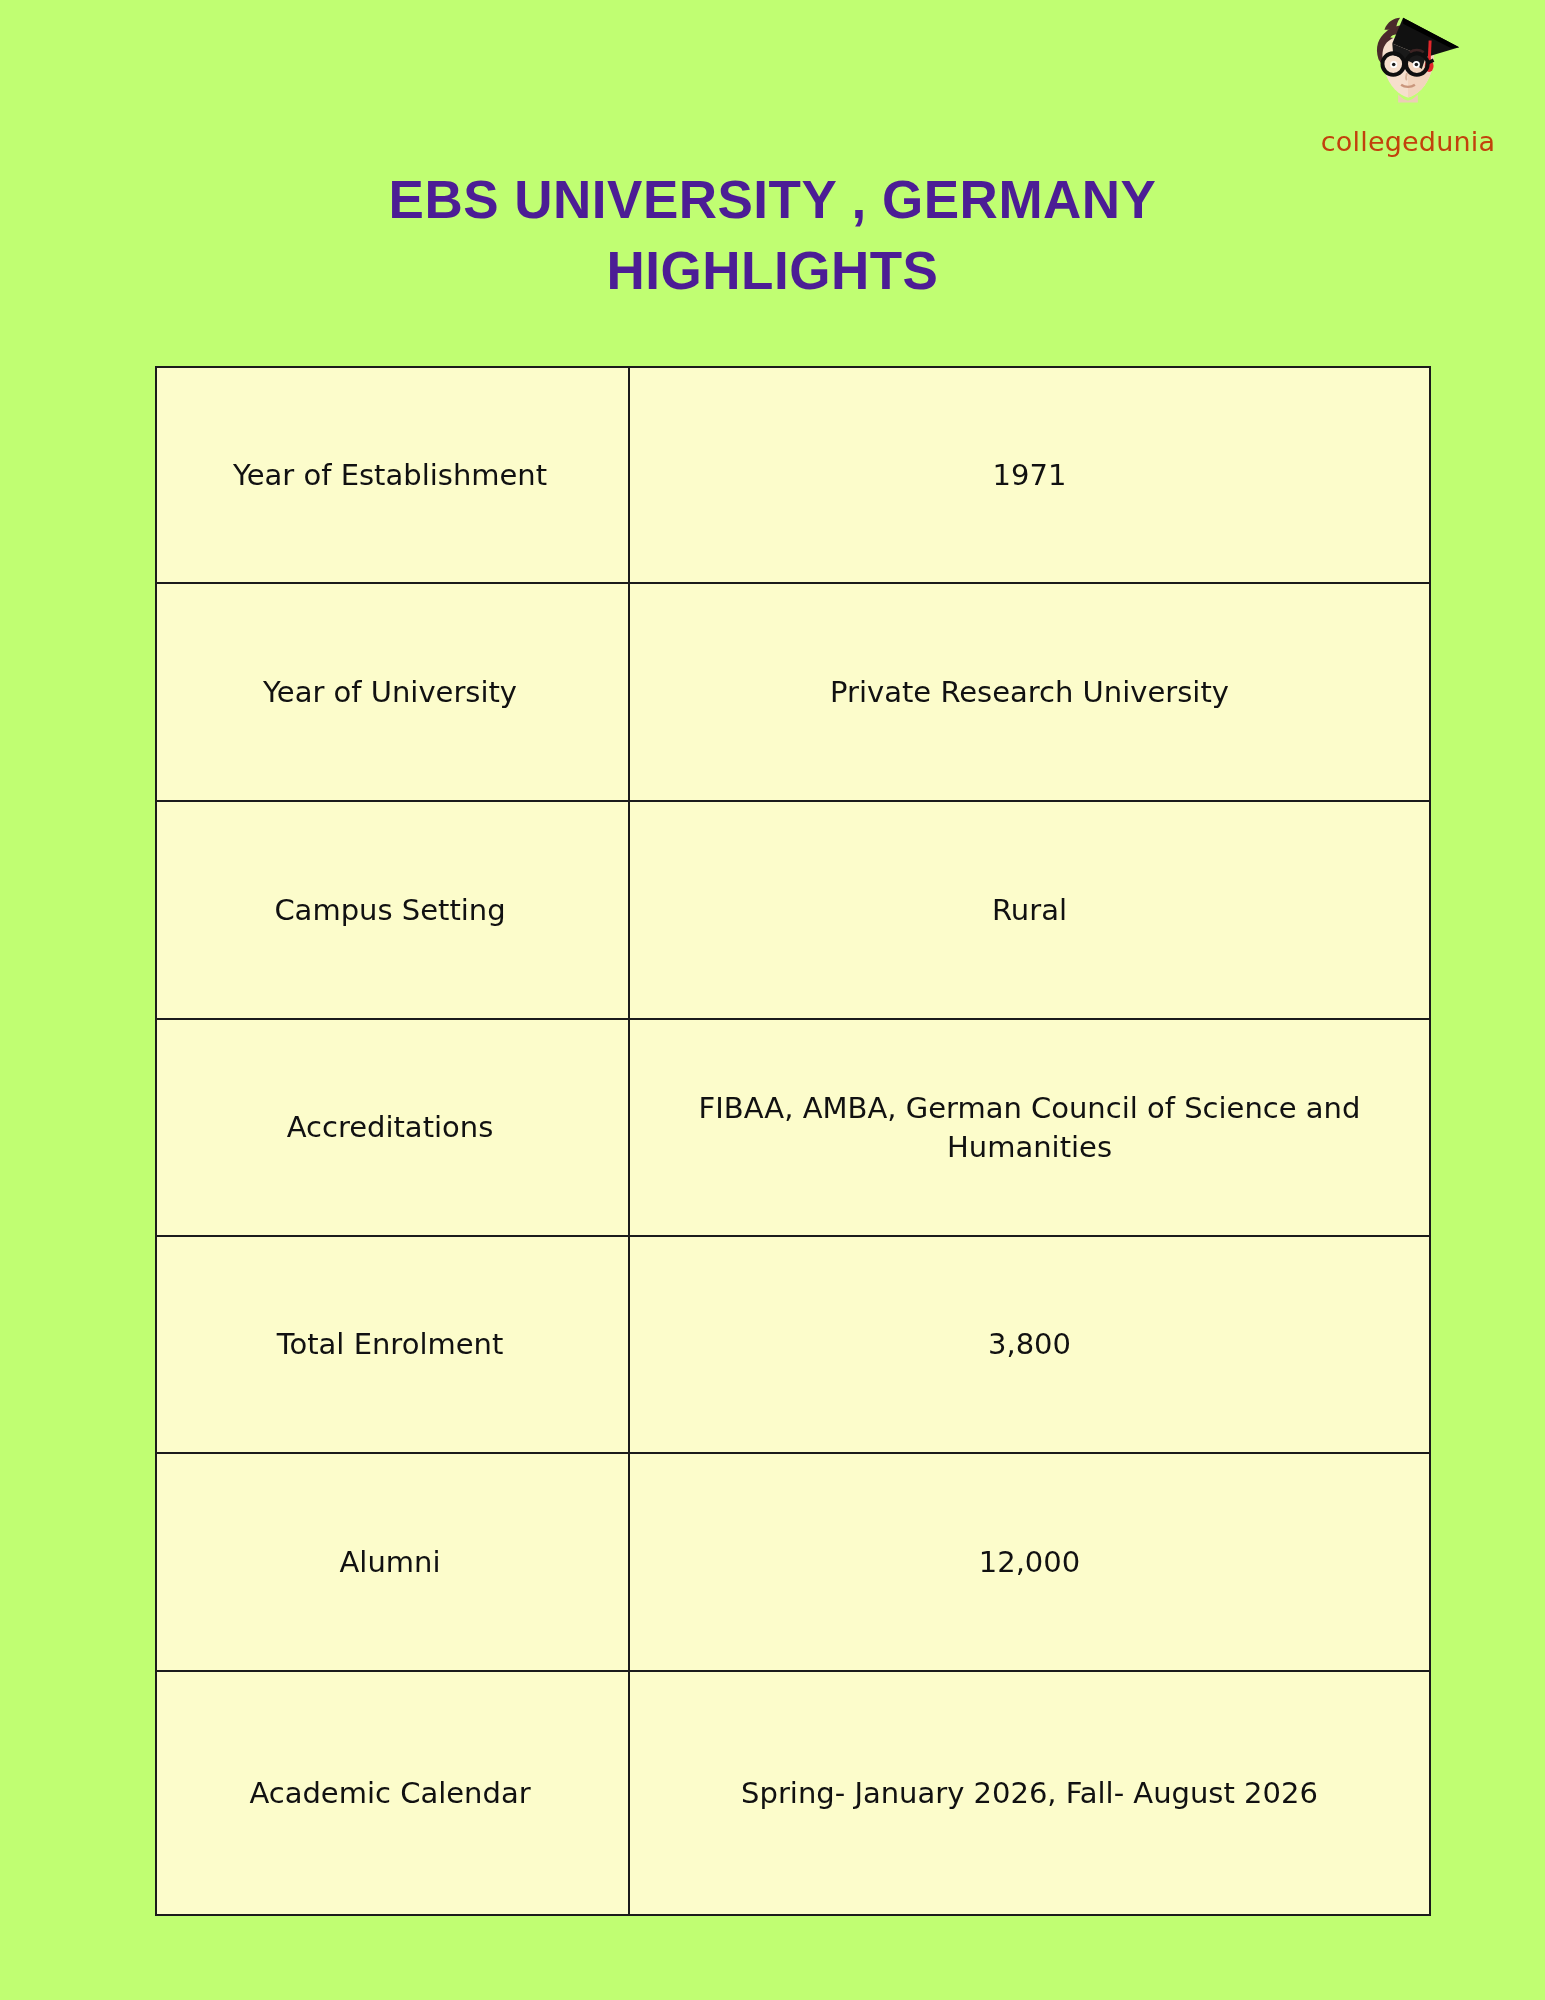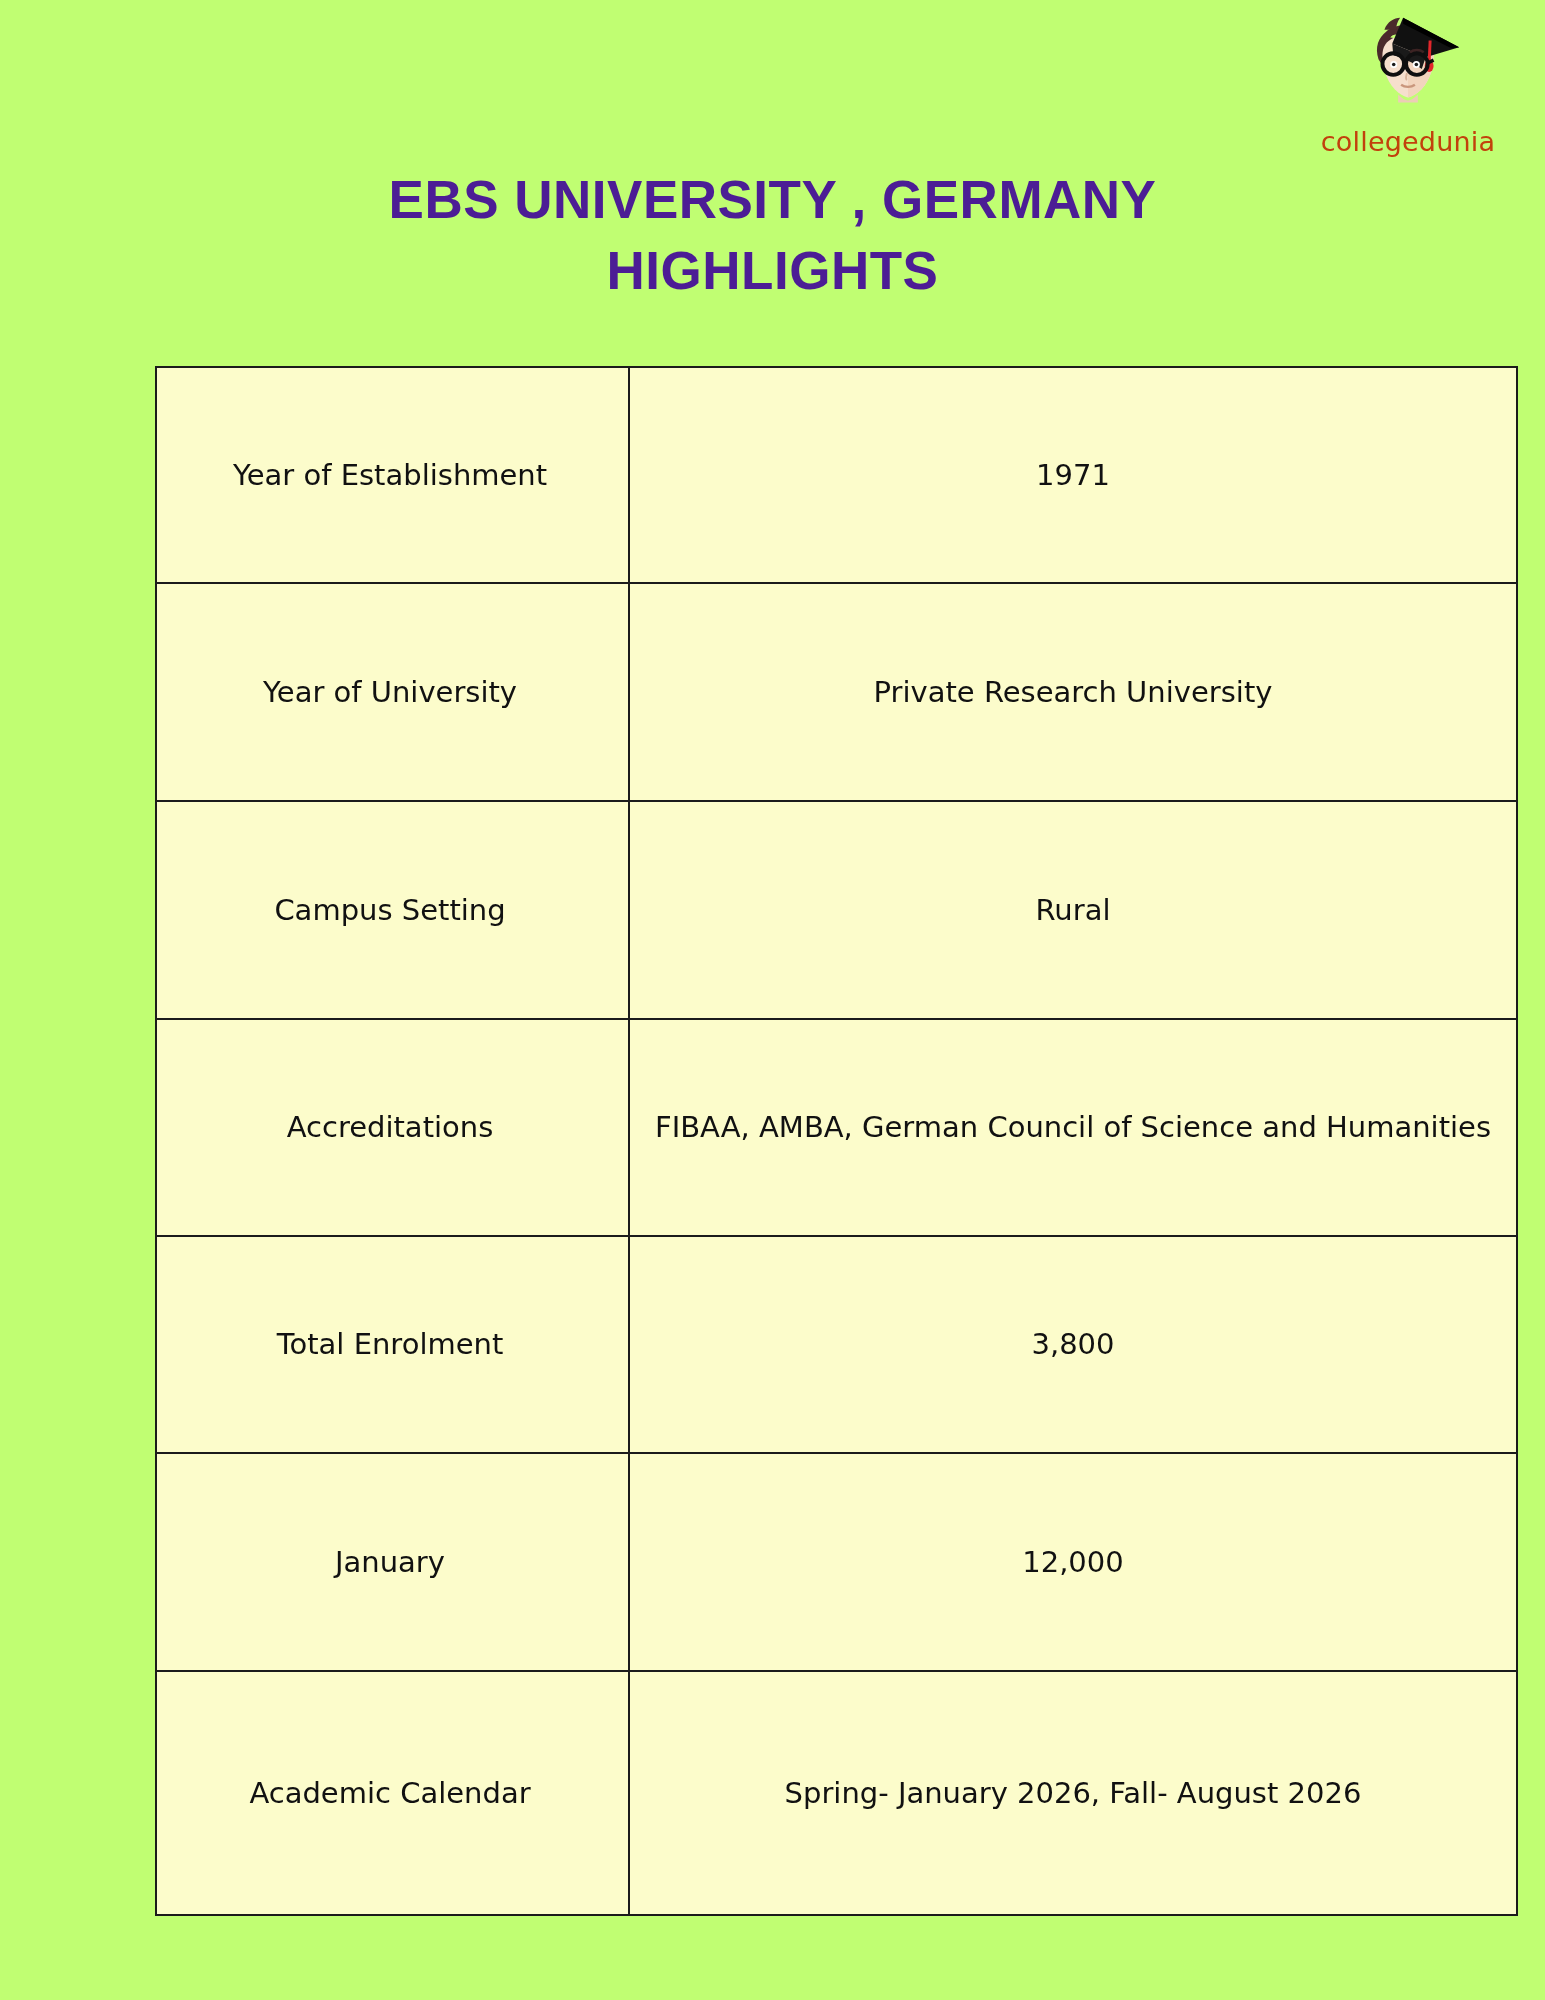--- a/index.html
+++ b/index.html
@@ -72,21 +72,21 @@
     color: #111111;
     font-family: "DejaVu Sans", sans-serif;
     font-size: 29px;
     line-height: 1.32;
     text-align: center;
     vertical-align: middle;
     padding: 10px 14px;
     box-sizing: border-box;
   }
   .highlights-table td.label-cell { width: 473px; padding-left: 9px; }
-  .highlights-table td.value-cell { width: 888px; }
+  .highlights-table td.value-cell { width: 801px; }
 
   .row-h-1 td { height: 216px; }
   .row-h-2 td { height: 218px; }
   .row-h-3 td { height: 218px; border-radius: 29px; }
   .row-h-4 td { height: 217px; }
   .row-h-5 td { height: 217px; }
   .row-h-6 td { height: 218px; }
   .row-h-7 td { height: 244px; }
 </style>
 </head>
@@ -149,21 +149,21 @@
     </tr>
     <tr class="row-h-4">
       <td class="label-cell">Accreditations</td>
       <td class="value-cell">FIBAA, AMBA, German Council of Science and Humanities</td>
     </tr>
     <tr class="row-h-5">
       <td class="label-cell">Total Enrolment</td>
       <td class="value-cell">3,800</td>
     </tr>
     <tr class="row-h-6">
-      <td class="label-cell">January</td>
+      <td class="label-cell">Alumni</td>
       <td class="value-cell">12,000</td>
     </tr>
     <tr class="row-h-7">
       <td class="label-cell">Academic Calendar</td>
       <td class="value-cell">Spring- January 2026, Fall- August 2026</td>
     </tr>
   </tbody>
 </table>
 
 </body></html>

